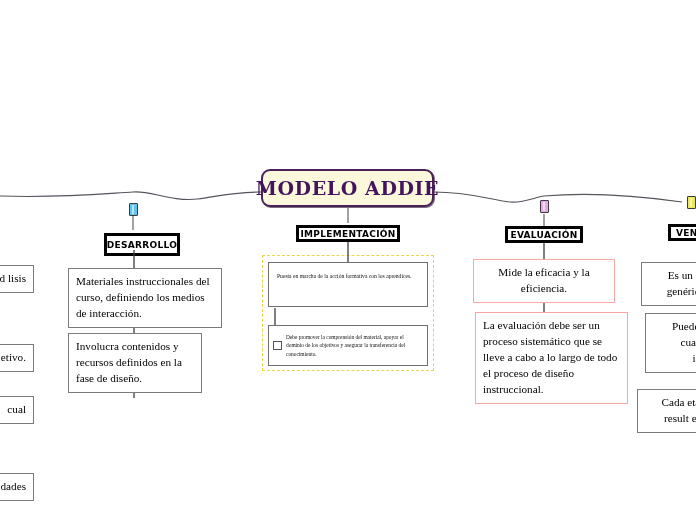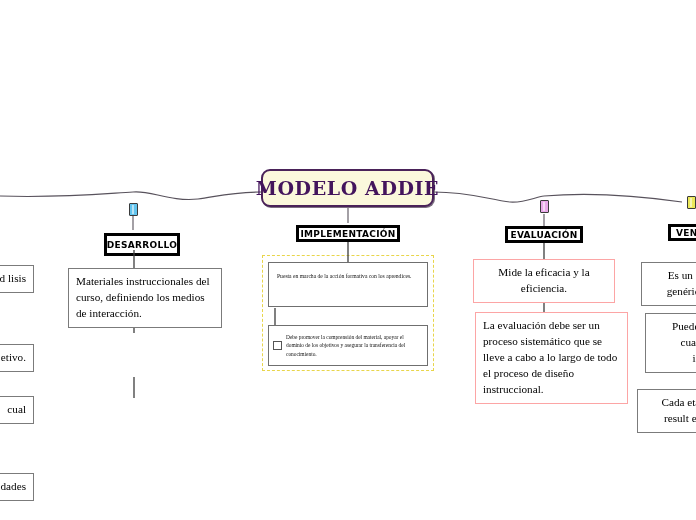--- a/index.html
+++ b/index.html
@@ -185,20 +185,23 @@
       <path d="M134 250 L 134 268"></path>
       <path d="M134 318 L 134 333"></path>
       <path d="M134 377 L 134 398"></path>
     </g>
   </svg>
 
   <div class="box" style="left:68px; top:268px; width:154px;">
     <span>Materiales instruccionales del curso, definiendo los medios de interacción.</span>
   </div>
 
+  <div class="box" style="left:68px; top:333px; width:134px;">
+    <span>Involucra contenidos y recursos definidos en la fase de diseño.</span>
+  </div>
 
 
   <div class="branch-node" style="left:296px; top:225px; width:104px; height:17px;">
     <span class="branch-label">IMPLEMENTACIÓN</span>
   </div>
 
   <div class="selection" style="left:262px; top:255px; width:172px; height:116px;"></div>
 
   <svg class="links" viewBox="0 0 696 520">
     <g fill="none" stroke="#3d3d3d" stroke-width="1.3">

